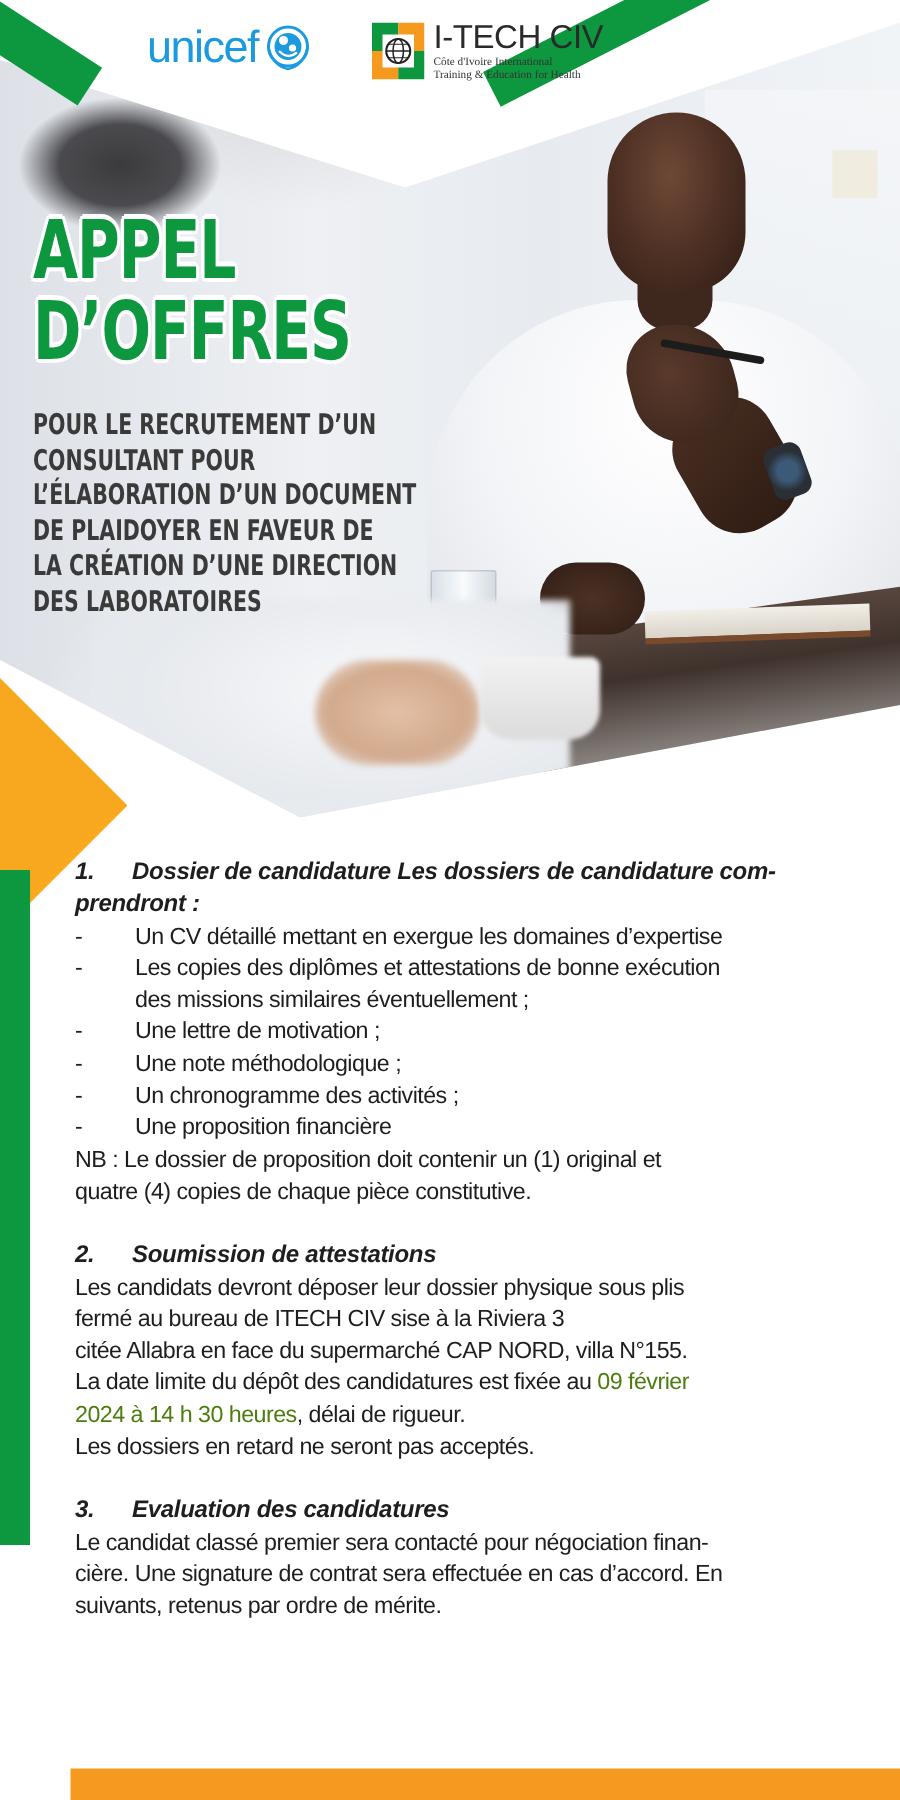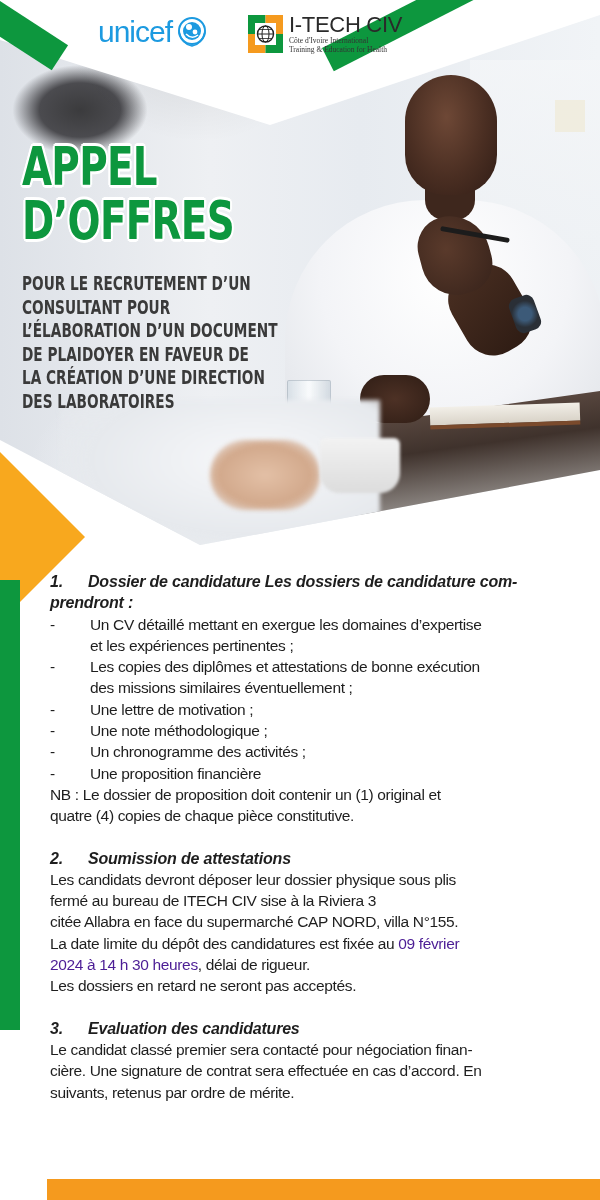--- a/index.html
+++ b/index.html
@@ -179,21 +179,21 @@
       position: absolute; left: 50px; top: 571px; width: 540px;
       font-family: "Liberation Sans", sans-serif; font-size: 15.5px; line-height: 21.3px; color: #1e1e1e;
       letter-spacing: -0.35px;
     }
     .sec-title { font-weight: bold; font-style: italic; font-size: 16px; letter-spacing: -0.2px; }
     .sec-num { display: inline-block; width: 38px; }
     .bullet { display: flex; }
     .bullet .dash { width: 40px; flex: none; }
     .bullet .txt { flex: 1; }
     .gap { height: 21px; }
-    .green-text { color: #4c1d95; }
+    .green-text { color: #4d7c0f; }
   </style>
 </head>
 <body>
 
 <div class="hero">
   <div class="wall-panel"></div>
   <div class="sticky-note"></div>
   <div class="man-shirt"></div>
   <div class="man-neck"></div>
   <div class="man-head"></div>
@@ -269,21 +269,21 @@
 <div class="content">
 
   <div>
     <div class="sec-title">
       <span class="sec-num">1.</span><span>Dossier de candidature Les dossiers de candidature com-</span>
     </div>
     <div class="sec-title">prendront :</div>
 
     <div class="bullet">
       <span class="dash">-</span>
-      <span class="txt"><span>Un CV détaillé mettant en exergue les domaines d’expertise</span><br><span>et  les expériences pertinentes ;</span></span>
+      <span class="txt"><span>Un CV détaillé mettant en exergue les domaines d’expertise</span><br></span>
     </div>
     <div class="bullet">
       <span class="dash">-</span>
       <span class="txt"><span>Les copies des diplômes et attestations de bonne exécution</span><br><span>des  missions similaires éventuellement ;</span></span>
     </div>
     <div class="bullet">
       <span class="dash">-</span>
       <span class="txt">Une lettre de motivation ;</span>
     </div>
     <div class="bullet">

